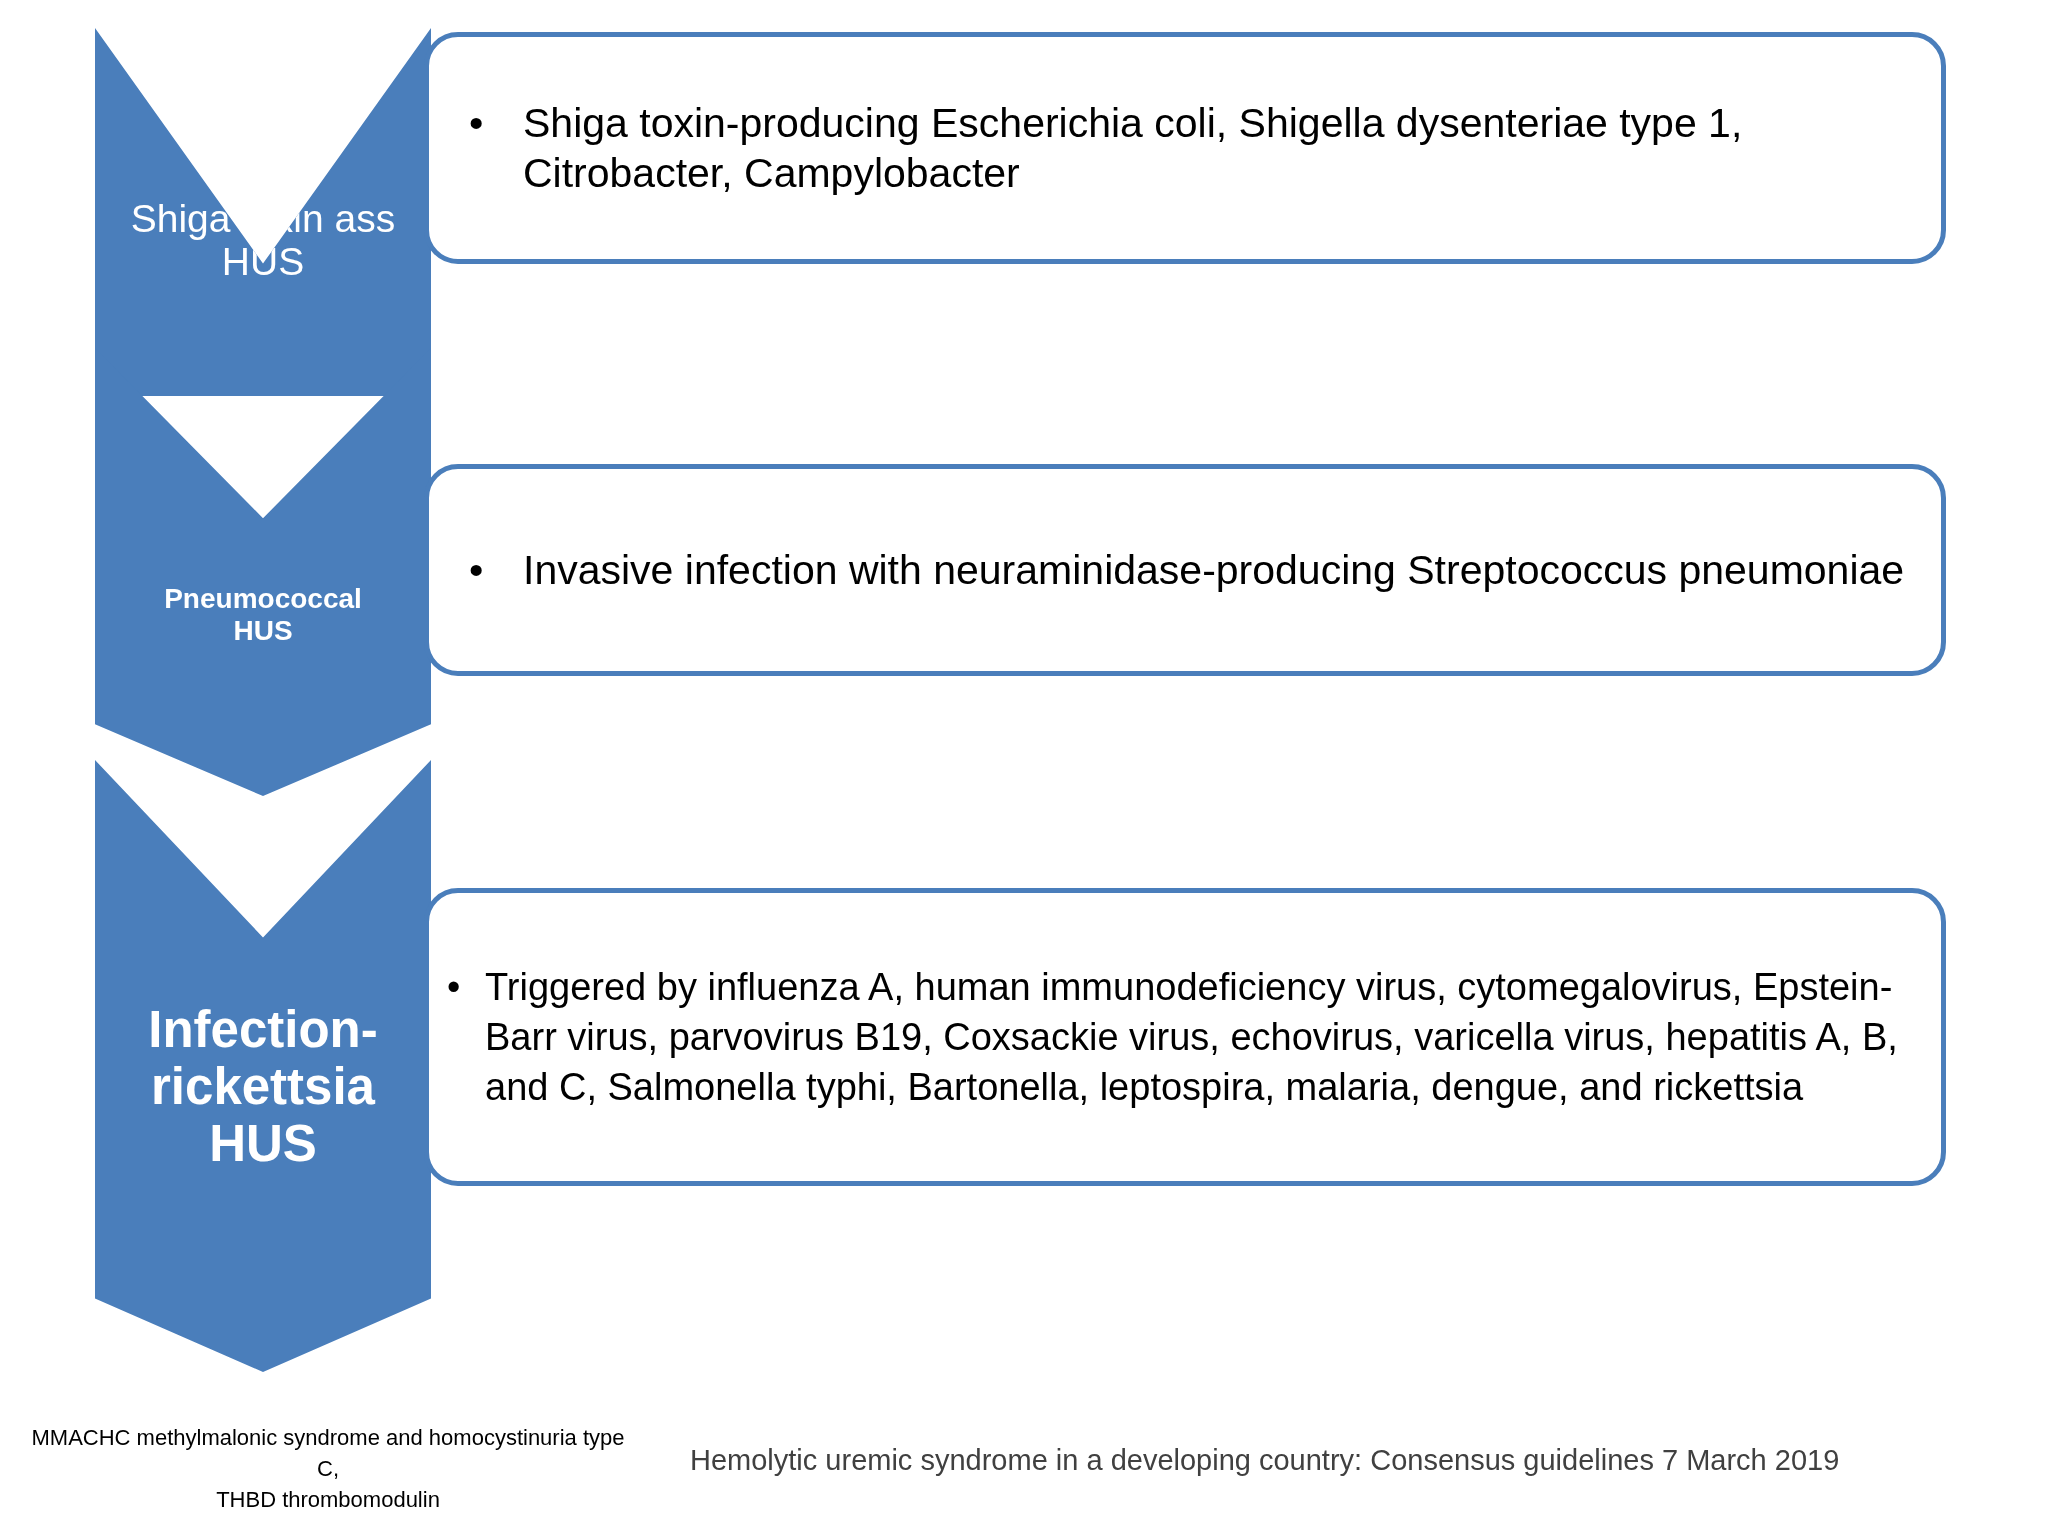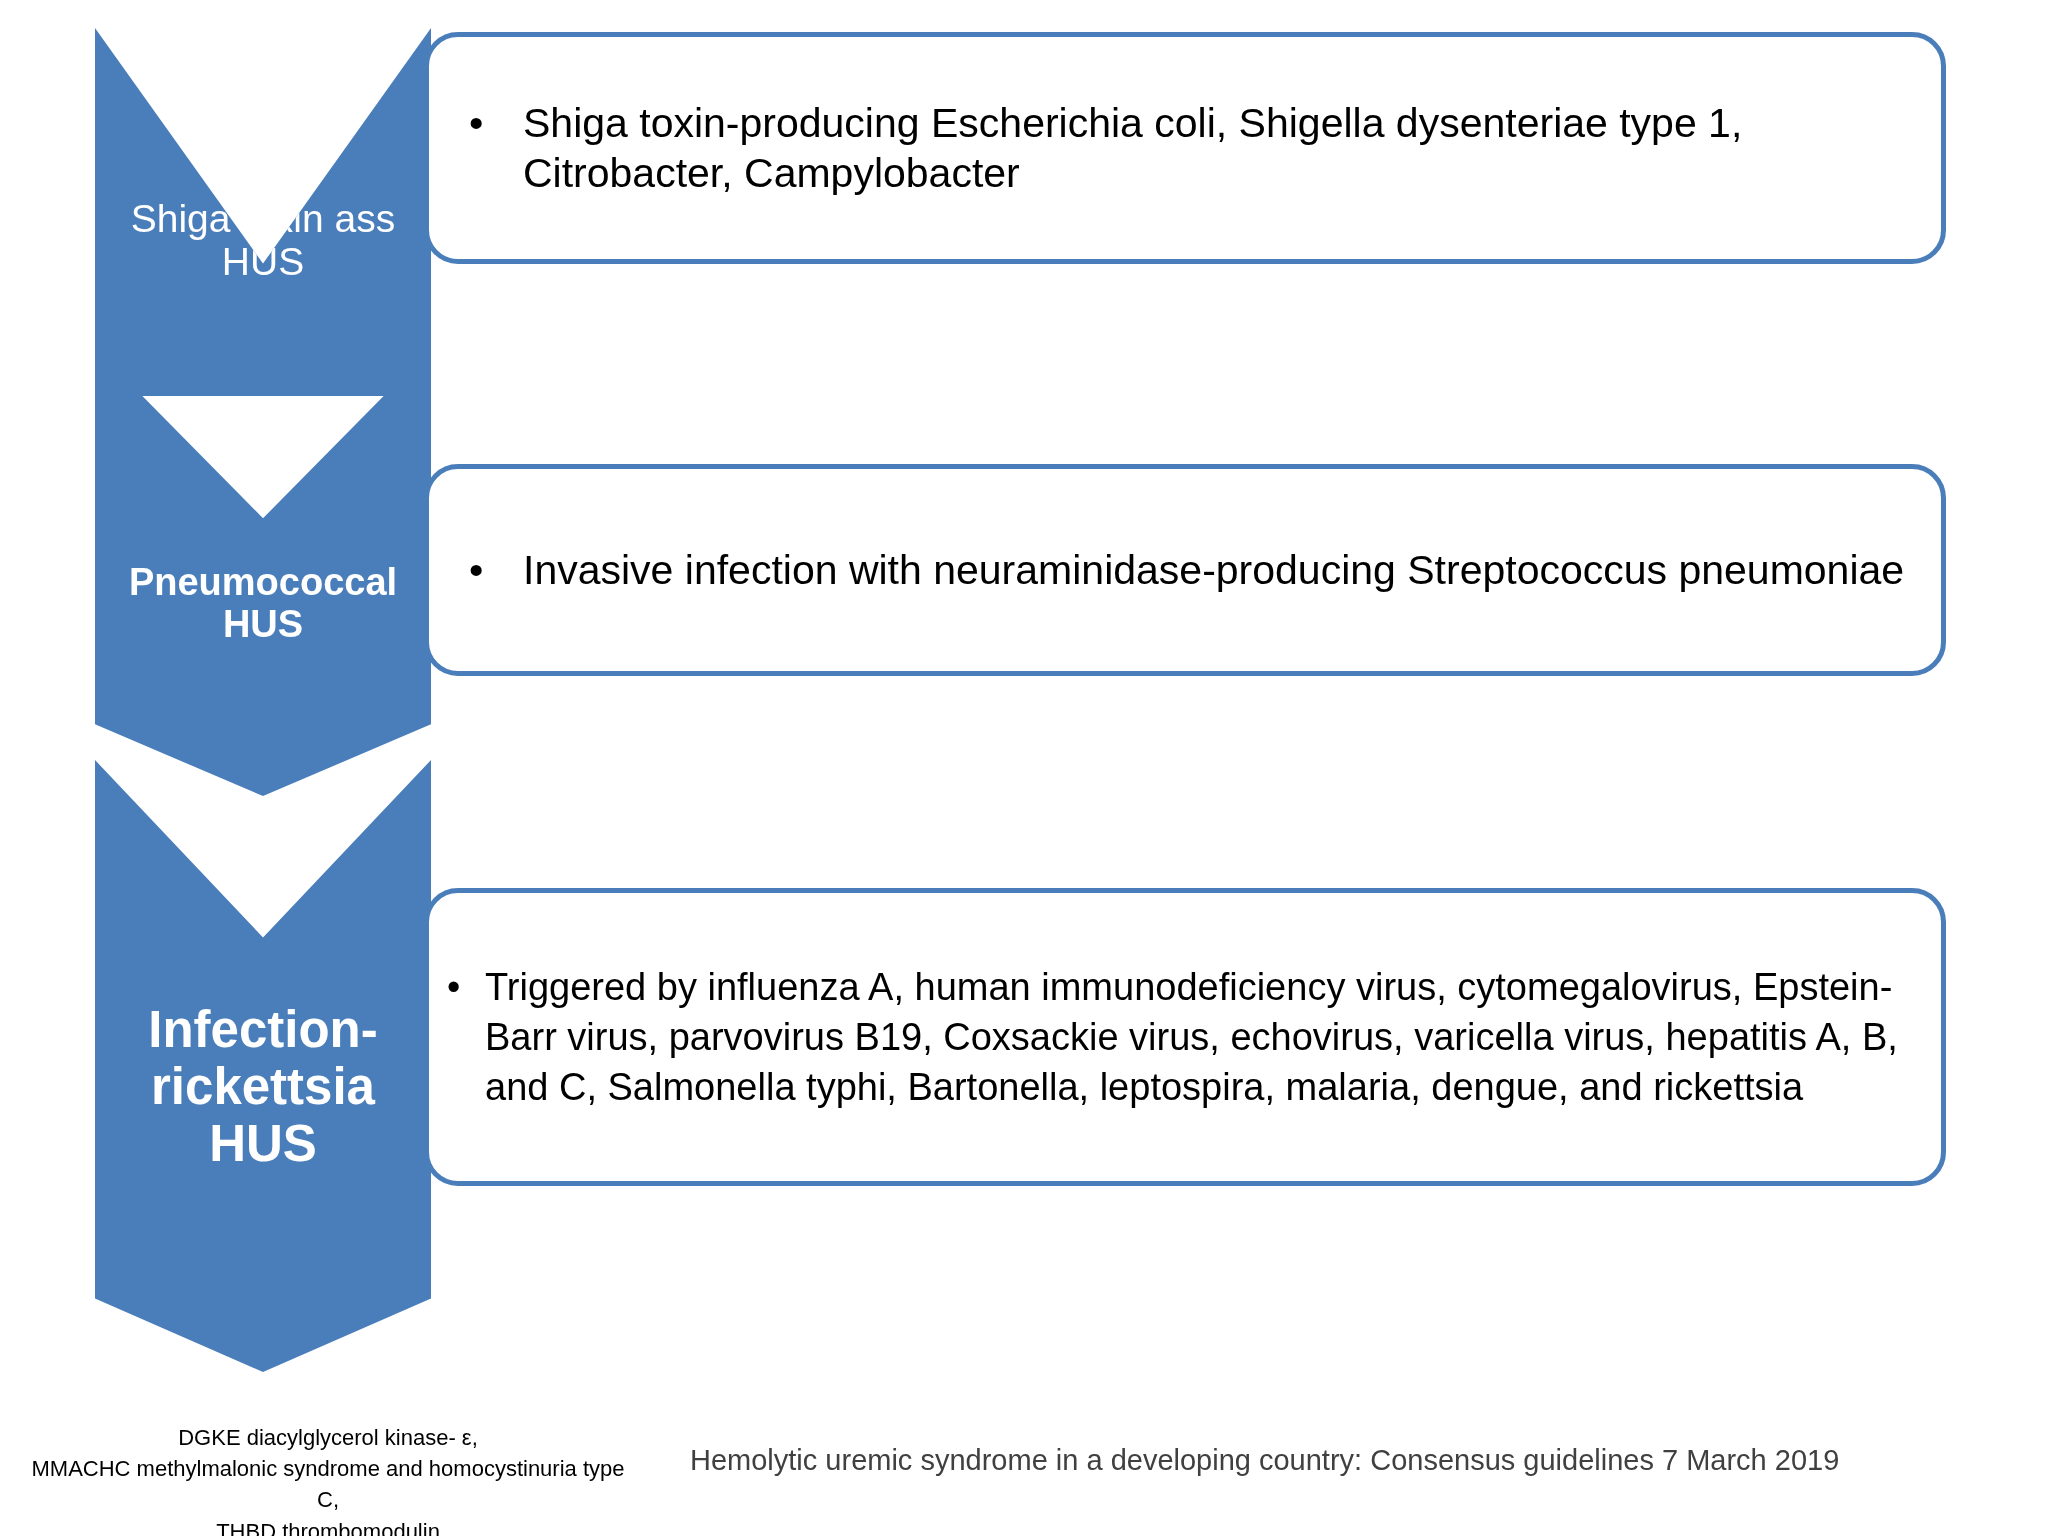--- a/index.html
+++ b/index.html
@@ -50,21 +50,21 @@
     font-size: 39px;
     font-weight: 400;
     padding-bottom: 112px;
   }
 
   #chev-2 {
     left: 95px;  top: 348px;  width: 336px; height: 448px;
     clip-path: polygon(0% 0%, 50% 38%, 100% 0%, 100% 84%, 50% 100%, 0% 84%);
   }
   #chev-2 .chevron-label {
-    font-size: 38px;
+    font-size: 28px;
     font-weight: 700;
     padding-bottom: 150px;
   }
 
   #chev-3 {
     left: 95px;  top: 760px;  width: 336px; height: 612px;
     clip-path: polygon(0% 0%, 50% 29%, 100% 0%, 100% 88%, 50% 100%, 0% 88%);
   }
   #chev-3 .chevron-label {
     font-size: 51px;
@@ -189,21 +189,20 @@
   <div class="content-box" id="box-3">
     <ul class="bullet-list">
       <li class="bullet-item">
         <span class="dot">•</span>
         <span class="btext">Triggered by influenza A, human immunodeficiency virus, cytomegalovirus, Epstein-Barr virus, parvovirus B19, Coxsackie virus, echovirus, varicella virus, hepatitis A, B, and C, Salmonella typhi, Bartonella, leptospira, malaria, dengue, and rickettsia</span>
       </li>
     </ul>
   </div>
 
   <div id="footer-left">
-    <div>DGKE diacylglycerol kinase- ε,</div>
     <div>MMACHC methylmalonic syndrome and homocystinuria type</div>
     <div>C,</div>
     <div>THBD  thrombomodulin</div>
   </div>
 
   <div id="footer-right">Hemolytic uremic syndrome in a developing country: Consensus guidelines 7 March 2019</div>
 
 </div>
 
 </body></html>

